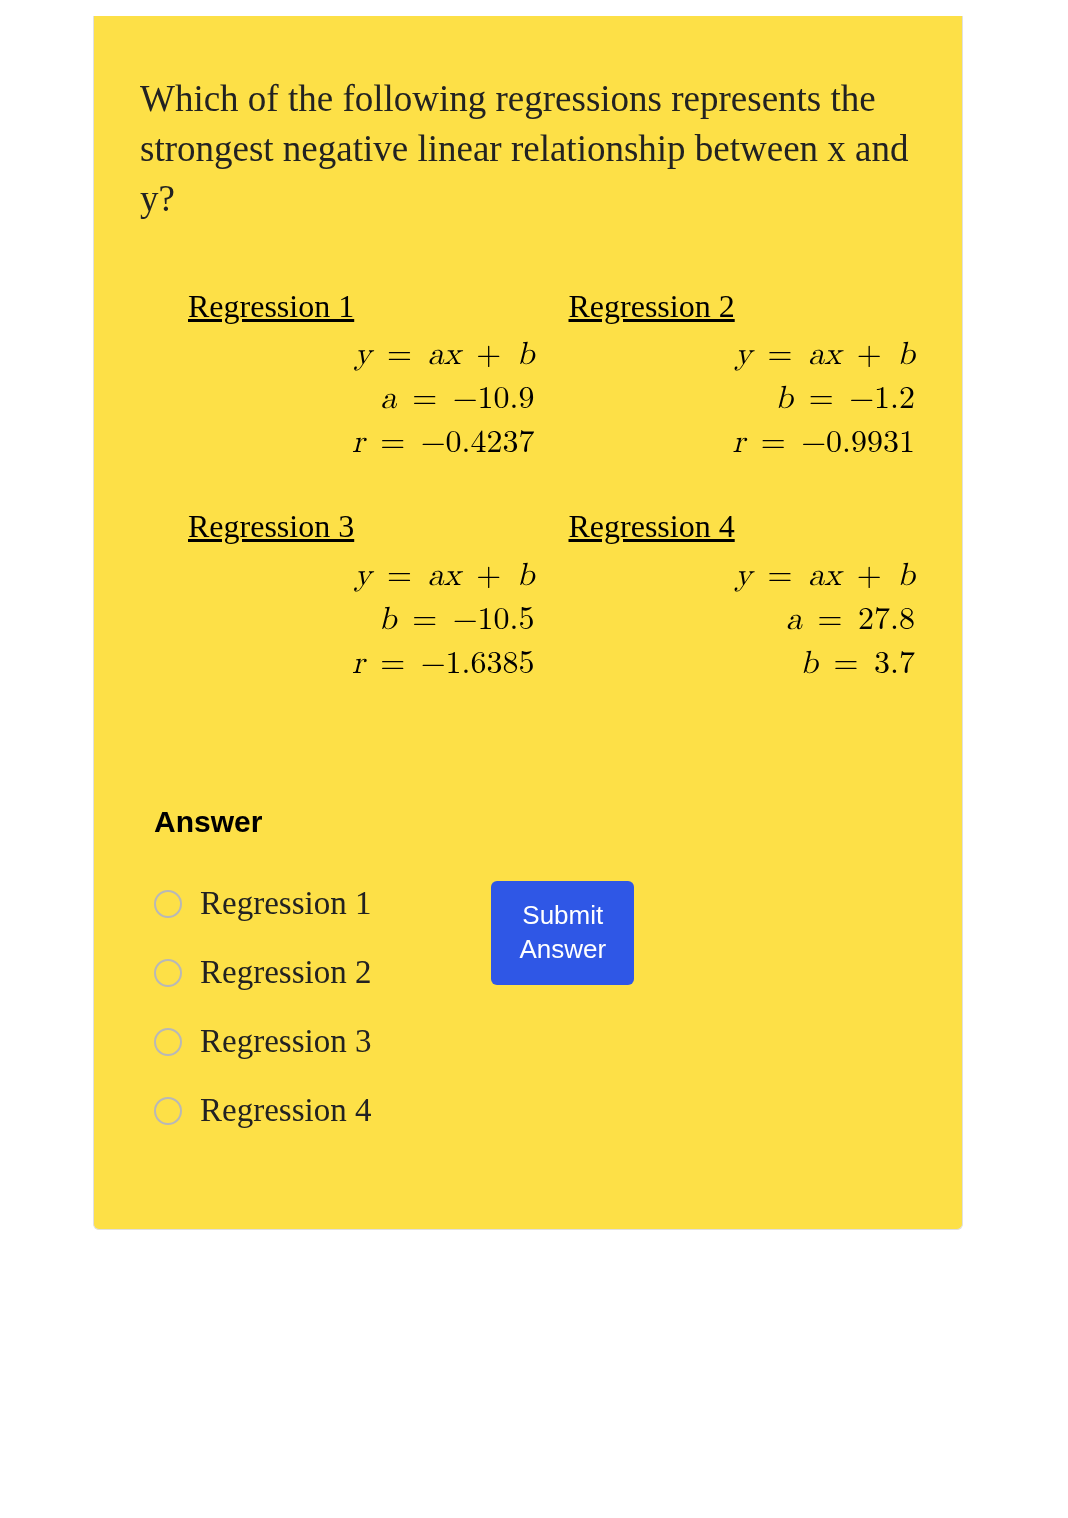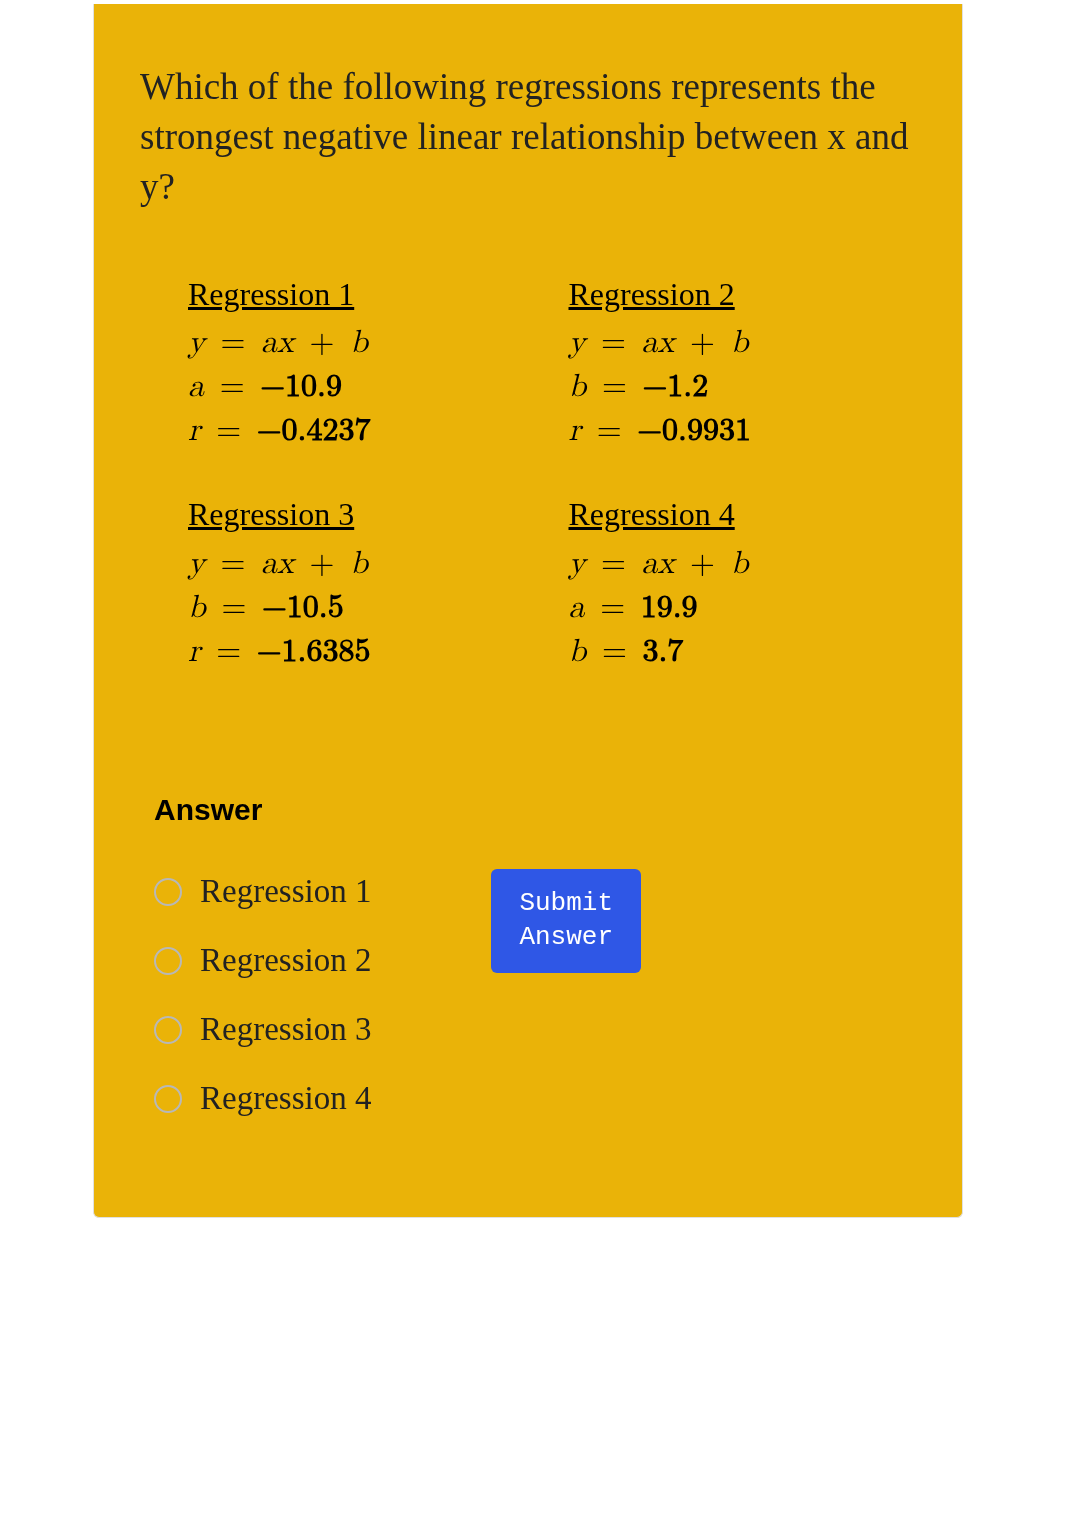--- a/index.html
+++ b/index.html
@@ -8,23 +8,23 @@
     font-family: Georgia, 'Times New Roman', serif;
     width: 1068px;
     height: 1518px;
     padding: 0;
   }
   .card {
     border: 1px solid #e0e0e0;
     border-top: none;
     border-radius: 0 0 6px 6px;
     padding: 58px 47px 100px 46px;
-    margin: 4px auto;
+    margin: 16px auto;
     width: 870px;
-    background: #eab308;
+    background: #fde047;
     position: relative;
     left: -6px;
   }
   .question {
     font-size: 37px;
     line-height: 1.35;
     color: #222;
     margin-bottom: 60px;
   }
   .regressions {
@@ -40,28 +40,28 @@
     line-height: 1.38;
   }
   .reg-title {
     text-decoration: underline;
     font-family: Georgia, serif;
     margin-bottom: 4px;
   }
   .math {
     font-family: 'Latin Modern Math', 'STIX Two Math', 'Cambria Math', 'Times New Roman', serif;
     font-style: italic;
+    text-align: right;
   }
   .math .op {
     font-style: normal;
     padding: 0 5px;
   }
   .math .num {
     font-style: normal;
-    font-weight: bold;
   }
   .answer-heading {
     font-family: Arial, Helvetica, sans-serif;
     font-weight: bold;
     font-size: 30px;
     margin-bottom: 46px;
     padding-left: 14px;
   }
   .answer-row {
     display: flex;
@@ -91,21 +91,21 @@
     font-size: 33px;
     color: #222;
   }
   .submit-btn {
     background: #2f57e6;
     color: #fff;
     border: none;
     border-radius: 6px;
     padding: 18px 28px;
     font-size: 26px;
-    font-family: Liberation Mono, monospace;
+    font-family: Liberation Sans, sans-serif;
     line-height: 1.3;
     text-align: center;
     cursor: pointer;
     margin-top: -4px;
   }
 </style>
 </head>
 <body>
 
 <div class="card">
@@ -152,21 +152,21 @@
         <span>r</span><span class="op"> = </span><span class="num">−1.6385</span>
       </div>
     </div>
 
     <div class="reg-block">
       <div class="reg-title">Regression 4</div>
       <div class="math">
         <span>y</span><span class="op"> = </span><span>a</span><span>x</span><span class="op"> + </span><span>b</span>
       </div>
       <div class="math">
-        <span>a</span><span class="op"> = </span><span class="num">19.9</span>
+        <span>a</span><span class="op"> = </span><span class="num">27.8</span>
       </div>
       <div class="math">
         <span>b</span><span class="op"> = </span><span class="num">3.7</span>
       </div>
     </div>
 
   </div>
 
   <div class="answer-heading">Answer</div>
 

